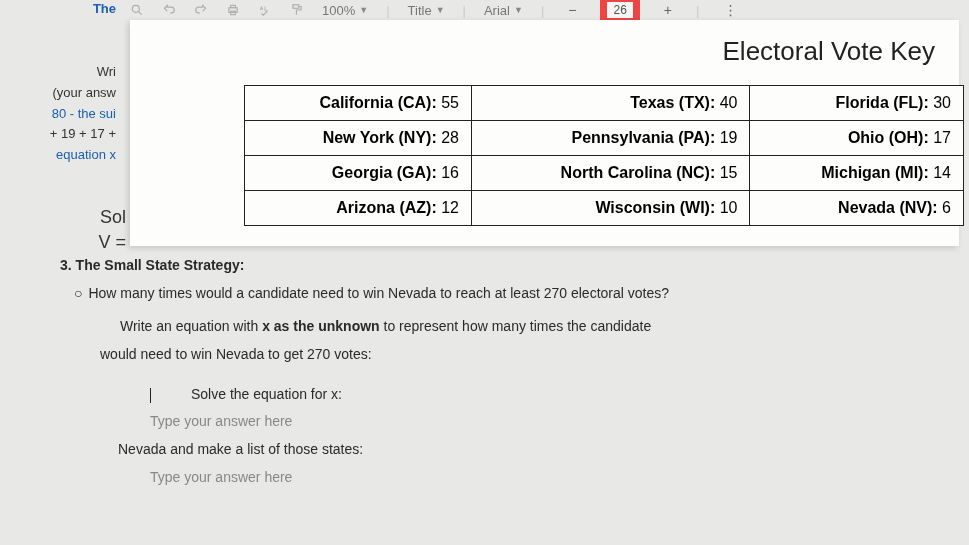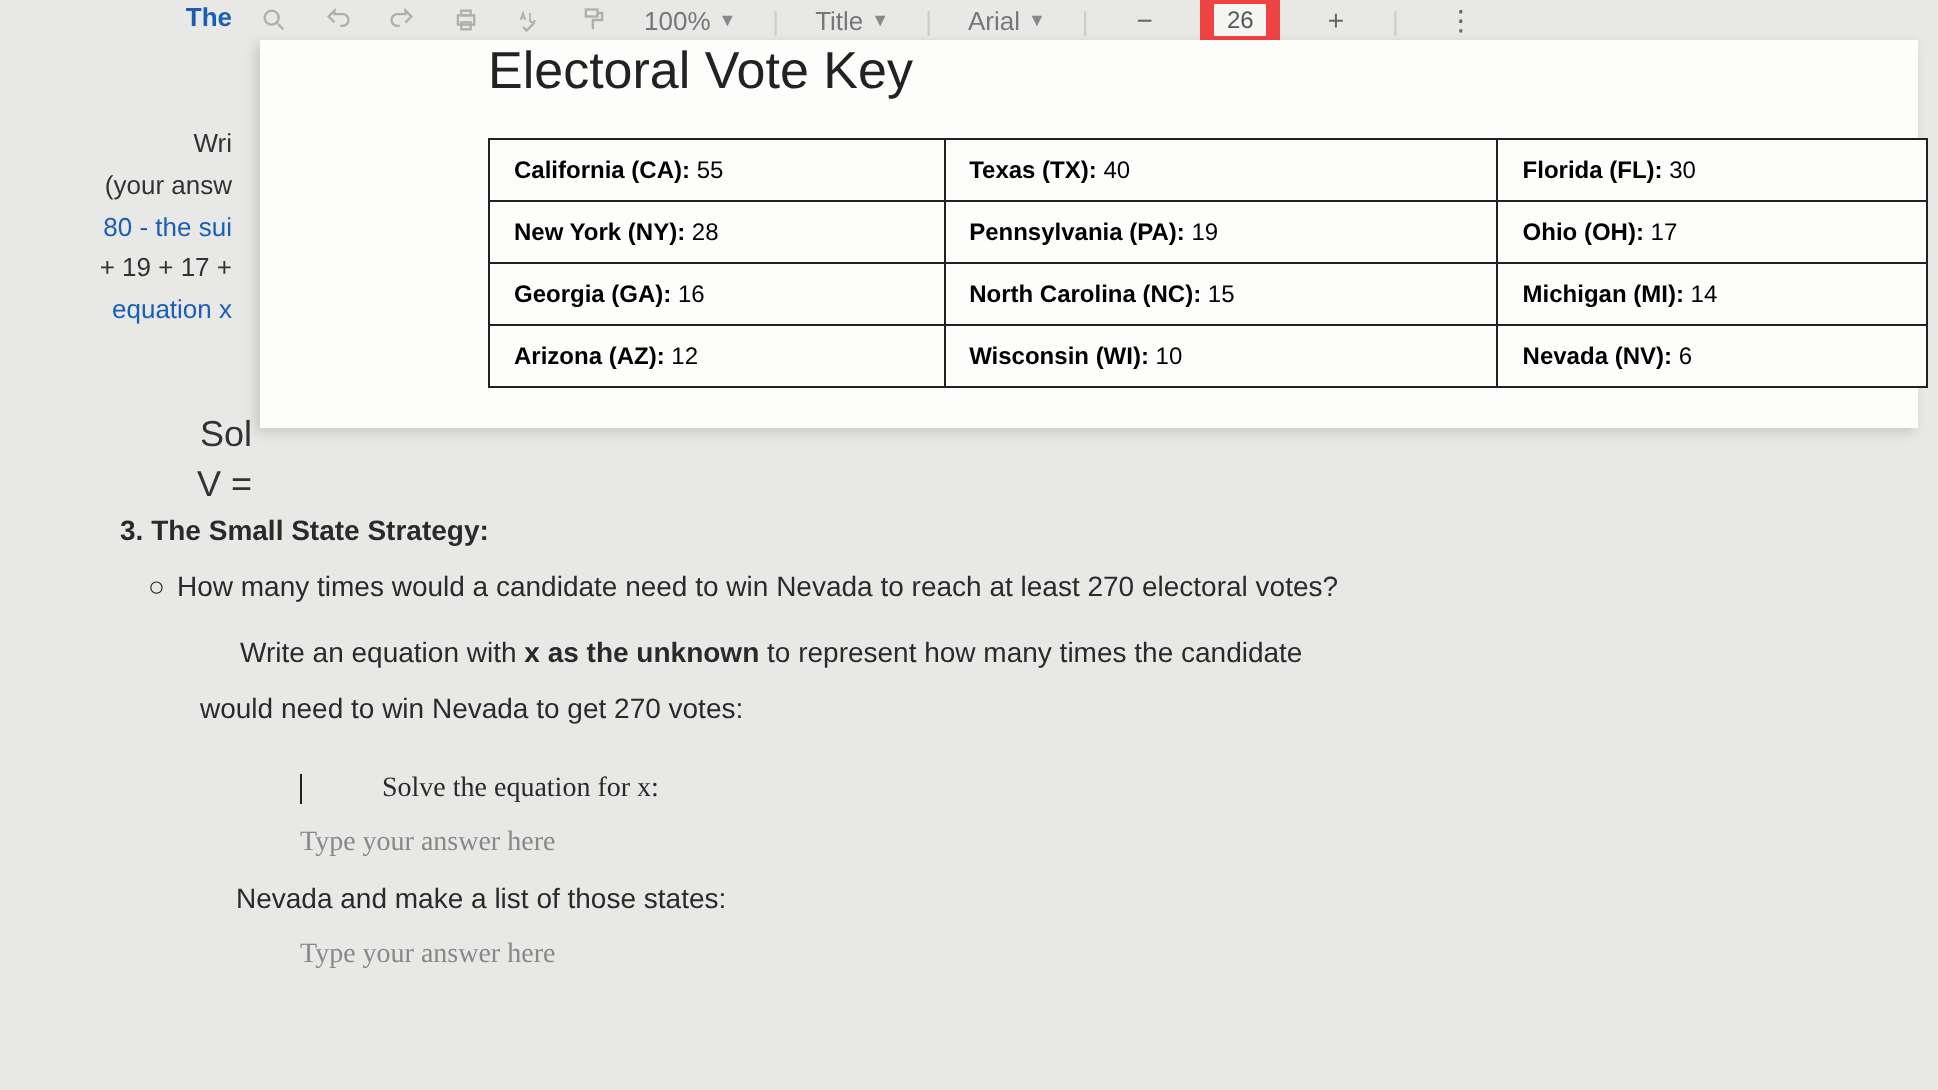--- a/index.html
+++ b/index.html
@@ -48,41 +48,42 @@
     .lf-the { color: #1a5fb4; font-weight: bold; }
     .lf-add { color: #1a5fb4; text-decoration: underline; }
     .lf-eq { color: #1a5fb4; padding-left: 38px; }
     .panel {
       position: absolute;
       left: 130px;
       top: 20px;
       right: 10px;
       background: #fdfdfb;
       box-shadow: -2px 2px 6px rgba(0,0,0,0.15);
-      padding: 0 24px 20px 24px;
+      padding: 16px 24px 20px 24px;
+      text-align: right;
     }
     .panel-menu-icon {
       position: absolute;
       left: 138px;
       top: 32px;
       font-size: 14px;
       color: #666;
     }
     .panel-title {
       font-size: 26px;
       font-weight: normal;
       color: #222;
       margin-left: 90px;
       margin-bottom: 18px;
     }
     table.key {
       border-collapse: collapse;
       width: 720px;
       margin-left: 90px;
-      font-size: 12px;
+      font-size: 16px;
     }
     table.key td {
       border: 1px solid #222;
       padding: 8px 12px;
       background: #fdfdfb;
     }
     table.key td .state { font-weight: bold; }
     .doc-body {
       position: absolute;
       left: 60px;
@@ -91,21 +92,21 @@
       font-size: 14px;
       color: #2a2a2a;
       line-height: 1.55;
     }
     .doc-body p { margin-bottom: 6px; }
     .q-head .num { font-weight: bold; }
     .q-head .ttl { font-weight: bold; }
     .sub-bullet { margin-left: 14px; }
     .sub-bullet .circ { margin-right: 6px; }
     .indent1 { margin-left: 60px; margin-top: 12px; }
-    .indent2 { margin-left: 90px; margin-top: 18px; font-family: Liberation Serif, serif; }
+    .indent2 { margin-left: 90px; margin-top: 18px; }
     .indent1b { margin-left: 40px; }
     .cursor-bar {
       display: inline-block;
       width: 1px;
       height: 15px;
       background: #222;
       vertical-align: middle;
       margin-right: 40px;
     }
     .link { color: #1a5fb4; text-decoration: underline; }

